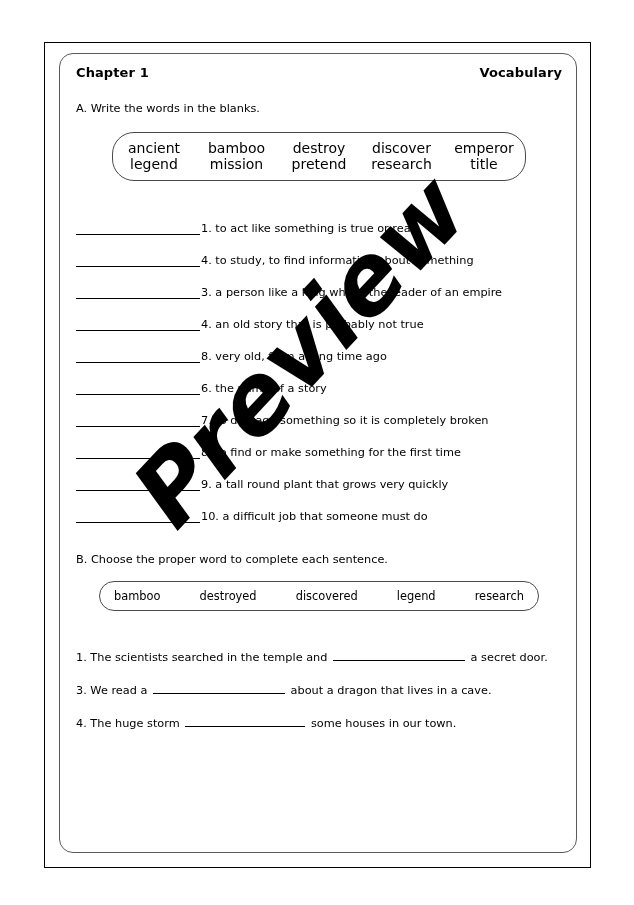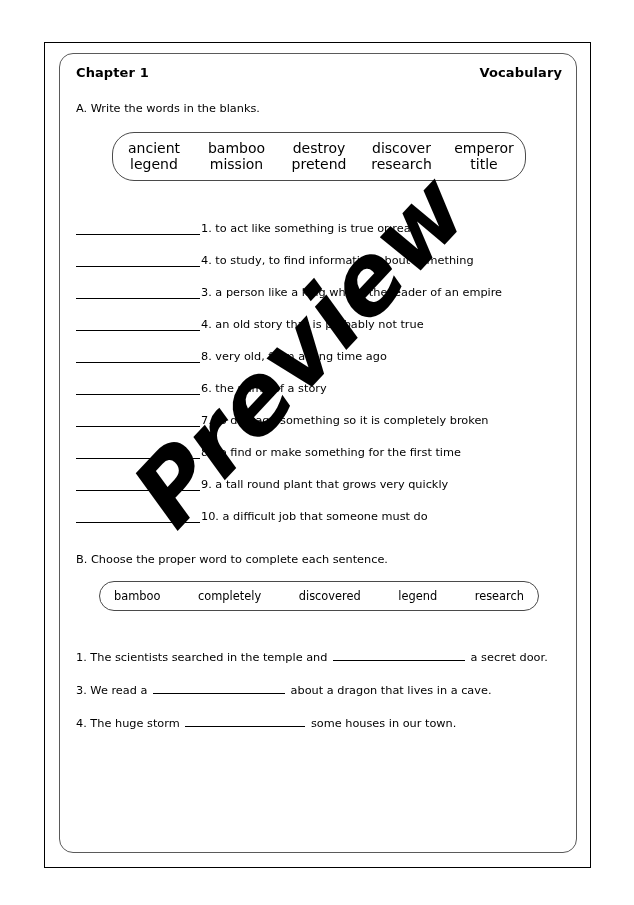--- a/index.html
+++ b/index.html
@@ -240,21 +240,21 @@
           <span class="def-blank"></span>
           <span class="def-text">10. a difficult job that someone must do</span>
         </div>
       </div>
 
       <div id="section-b-wrap">
         <div class="direction-line">B. Choose the proper word to complete each sentence.</div>
 
         <div id="word-bank-b">
           <span>bamboo</span>
-          <span>completely</span>
+          <span>destroyed</span>
           <span>discovered</span>
           <span>legend</span>
           <span>research</span>
         </div>
 
         <div id="sentence-list">
           <div class="sentence-row">
             <span>1. The scientists searched in the temple and</span>
             <span class="sent-blank b-130"></span>
             <span>a secret door.</span>

